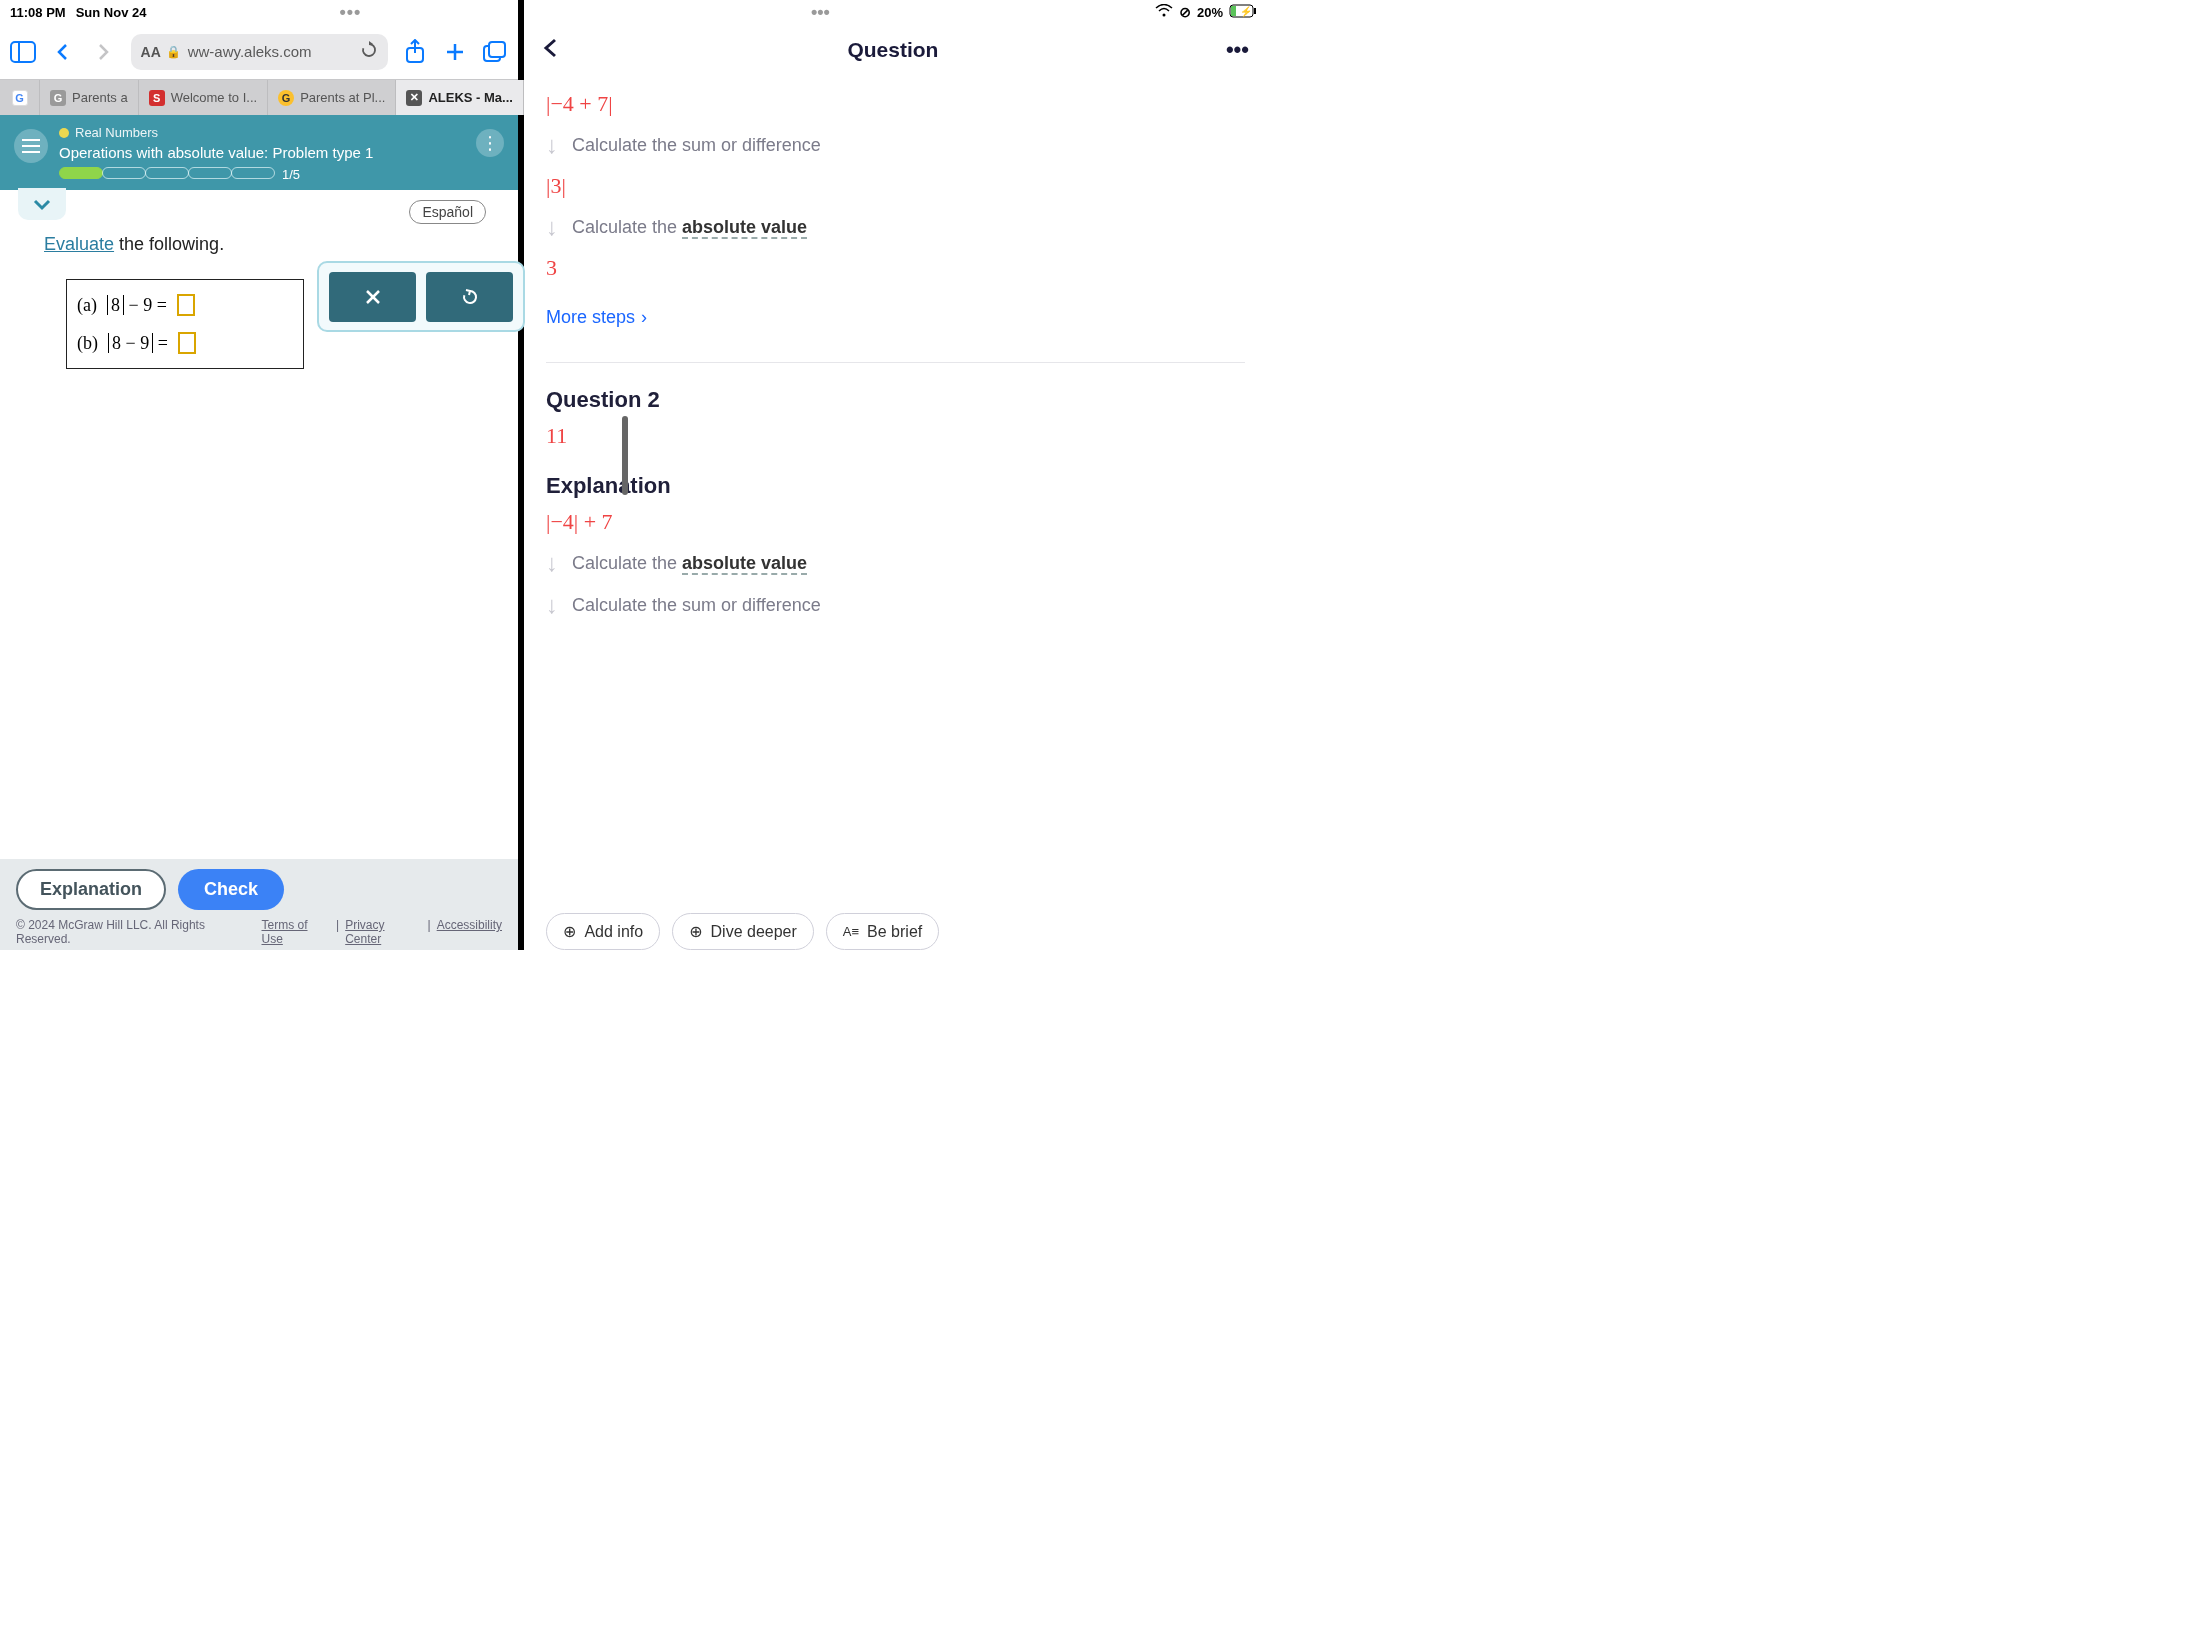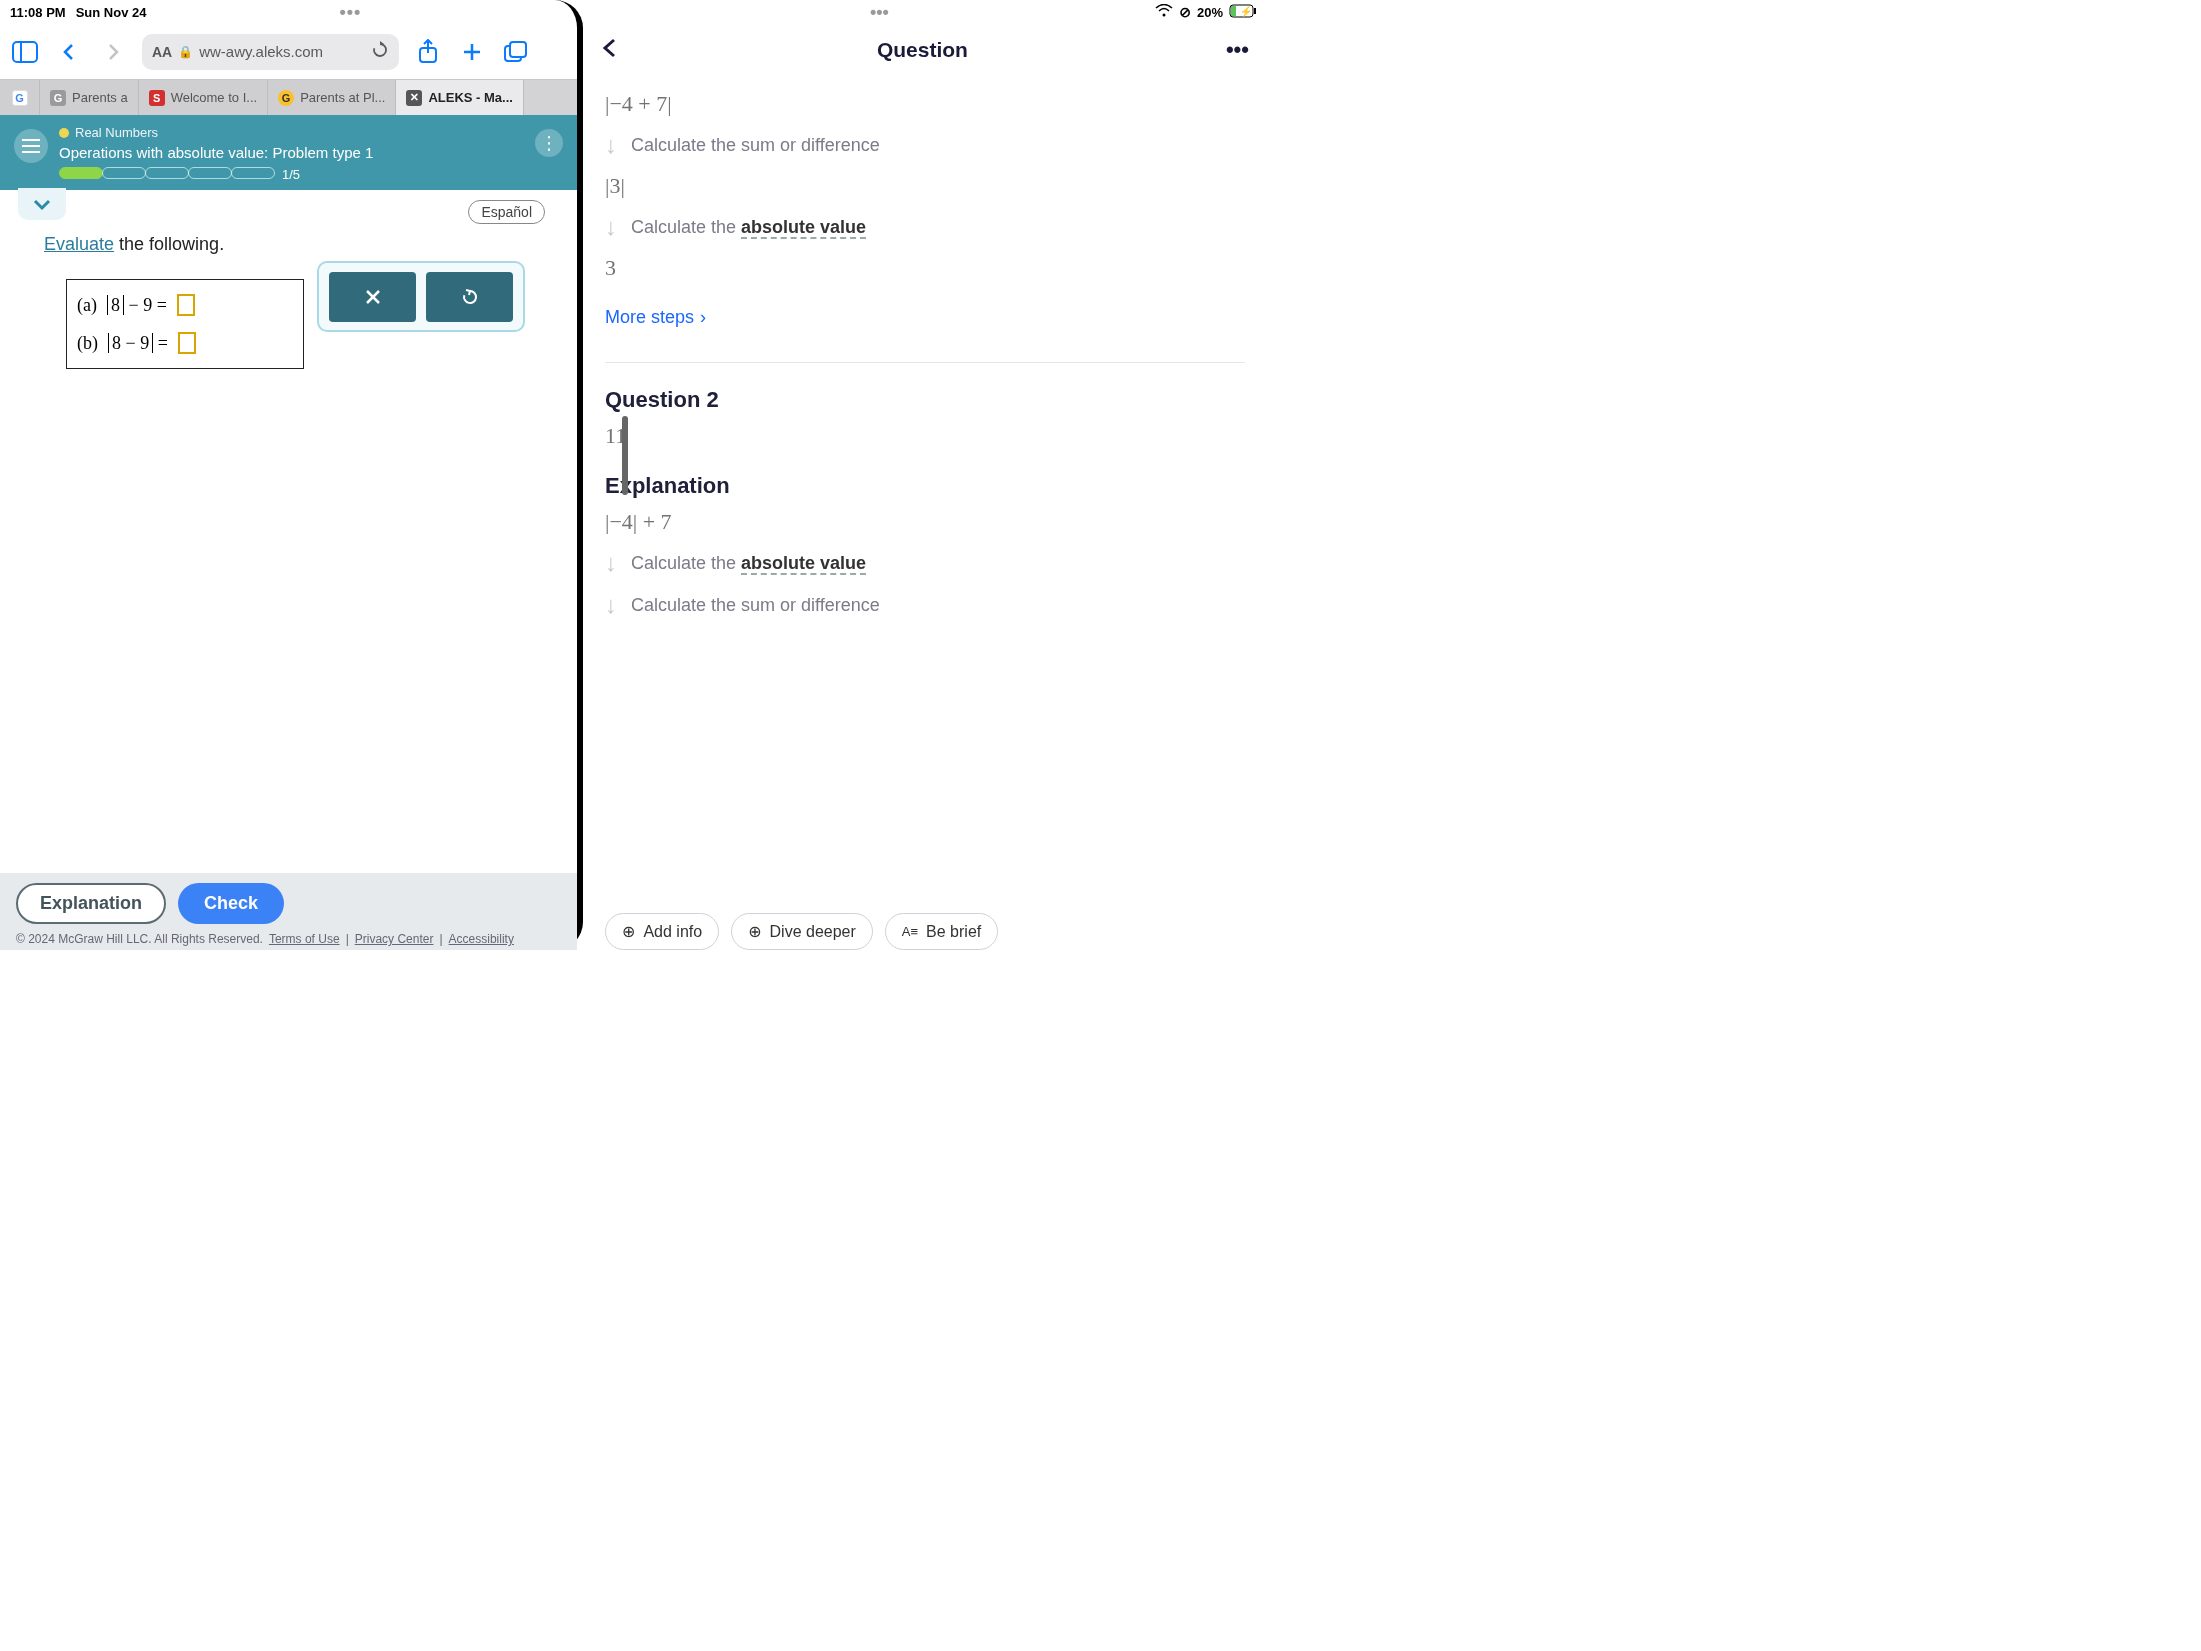--- a/index.html
+++ b/index.html
@@ -1,18 +1,18 @@
 <!DOCTYPE html>
 <html><head>
 <meta charset="utf-8">
 <style>
 * { margin: 0; padding: 0; box-sizing: border-box; }
 body { font-family: -apple-system, Helvetica, Arial, sans-serif; background: #fff; width: 1267px; height: 950px; overflow: hidden; }
 .root { display: flex; width: 100%; height: 100%; }
-.pane-left { width: 583px; height: 100%; border-right: 6px solid #000; display: flex; flex-direction: column; border-radius: 28px; }
+.pane-left { width: 524px; height: 100%; border-right: 6px solid #000; display: flex; flex-direction: column; }
 .pane-right { flex: 1; height: 100%; display: flex; flex-direction: column; }
 
 
 .status-bar { height: 24px; display: flex; align-items: center; padding: 0 10px; font-size: 13px; font-weight: 600; color: #000; }
 .status-left { display: flex; gap: 10px; }
 .status-center { margin-left: 193px; color: #9a9a9a; font-size: 18px; letter-spacing: 1px; }
 .status-right { display: flex; gap: 6px; align-items: center; }
 
 
 .safari-toolbar { height: 55px; display: flex; align-items: center; padding: 0 10px; gap: 14px; }
@@ -66,21 +66,21 @@
 .btn-outline { border: 2px solid #5b6b73; border-radius: 22px; padding: 8px 22px; font-size: 18px; font-weight: 600; color: #44545c; background: #fff; }
 .btn-solid { border: none; border-radius: 22px; padding: 8px 26px; font-size: 18px; font-weight: 600; color: #fff; background: #3b82f6; }
 .copyright { font-size: 12px; color: #667; margin-top: 8px; display: flex; gap: 6px; }
 .copyright a { color: #667; text-decoration: underline; }
 
 
 .right-status { height: 24px; display: flex; align-items: center; justify-content: space-between; padding: 0 10px; font-size: 13px; font-weight: 600; }
 .right-header { height: 51px; display: flex; align-items: center; justify-content: space-between; padding: 0 18px; }
 .right-title { flex: 1; text-align: center; font-size: 21px; font-weight: 700; color: #1a1a3a; }
 .right-content { flex: 1; padding: 6px 22px 12px; overflow: hidden; color: #20203a; }
-.math { font-family: 'Times New Roman', serif; font-size: 22px; color: #737373; margin: 10px 0; }
+.math { font-family: 'Times New Roman', serif; font-size: 22px; color: #ef4444; margin: 10px 0; }
 .step { display: flex; align-items: center; gap: 14px; margin: 14px 0; color: #7b7b8a; font-size: 18px; }
 .arrow-down { color: #c8c8d0; font-size: 24px; }
 .uline { border-bottom: 2px dashed #9aa; color: #333; font-weight: 600; }
 .more-steps { color: #1a66ff; font-size: 18px; font-weight: 500; margin: 16px 0; display: inline-flex; align-items: center; gap: 6px; }
 .section-title { font-size: 22px; font-weight: 700; margin: 24px 0 10px; }
 .divider { border-top: 1px solid #e6e6ea; margin: 18px 0; }
 .chips { display: flex; gap: 12px; padding: 0 22px; }
 .chip { border: 1px solid #d0d0da; border-radius: 22px; padding: 8px 16px; font-size: 16px; display: inline-flex; align-items: center; gap: 8px; color: #333; }
 .followup { margin: 14px 18px 14px; background: #f0f1f5; border-radius: 26px; padding: 16px 20px; color: #9a9aad; font-size: 18px; }
 

